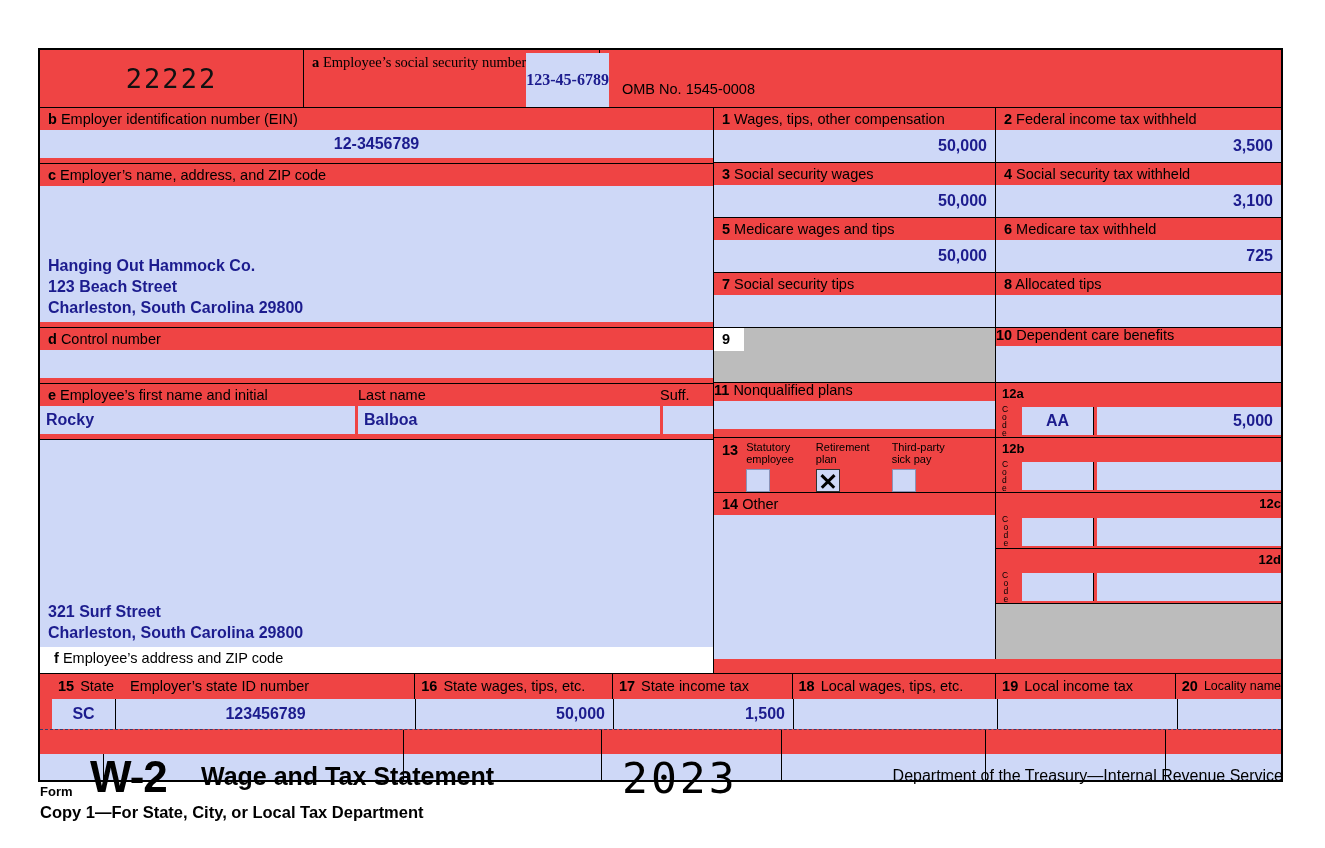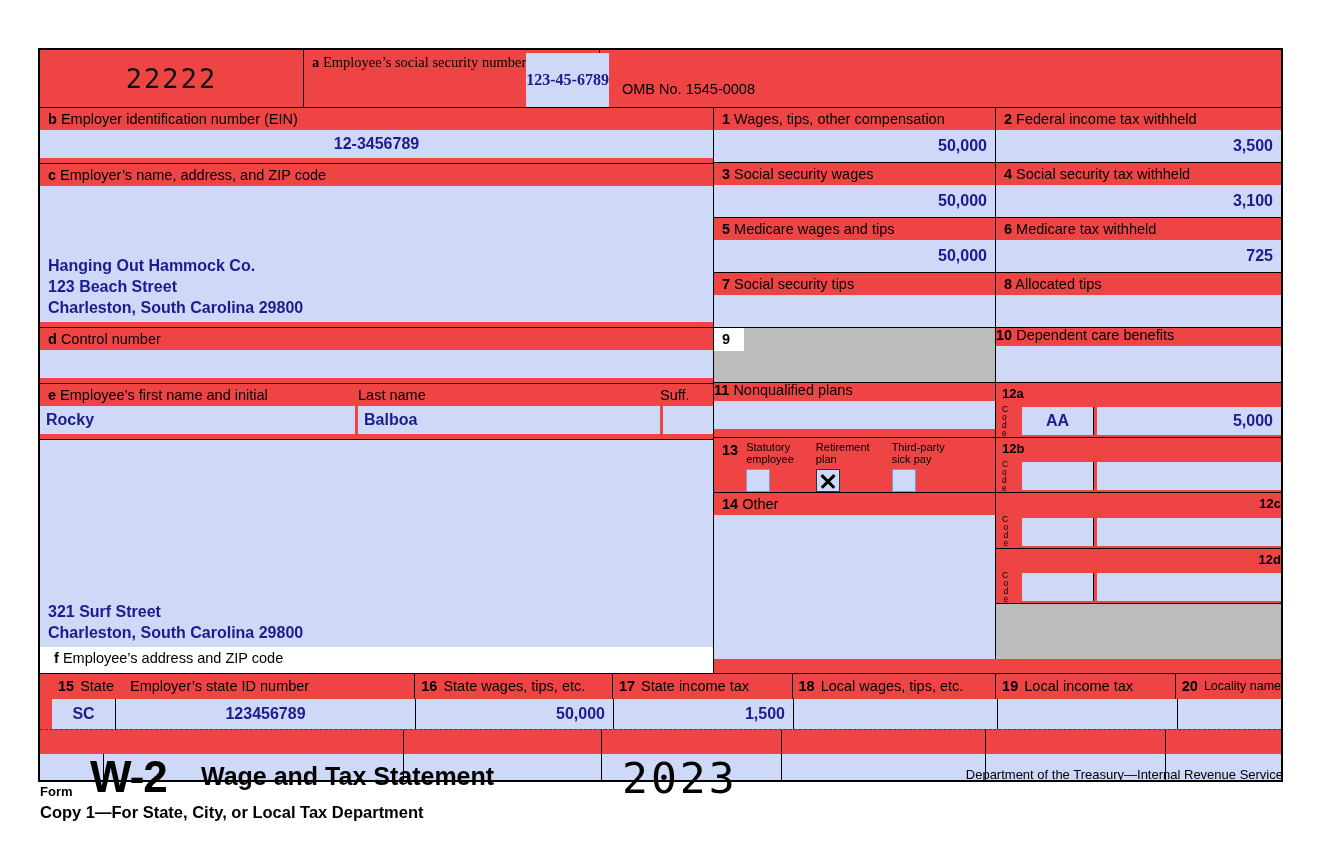--- a/index.html
+++ b/index.html
@@ -214,21 +214,21 @@
   
   .footer{position:absolute;left:38px;top:748px;width:1245px;height:90px;}
   .f-form{position:absolute;left:2px;top:36px;font-size:13px;font-weight:bold;}
   .f-w2{position:absolute;left:52px;top:4px;font-size:44px;font-weight:bold;letter-spacing:-1px;font-family:"Liberation Sans",sans-serif;}
   .f-title{position:absolute;left:163px;top:14px;font-size:25px;font-weight:bold;}
   .f-year{
     position:absolute;left:584px;top:5px;
     font-family:"DejaVu Sans Mono", monospace;
     font-size:43px;letter-spacing:3px;color:#000;font-weight:500;
   }
-  .f-dept{position:absolute;right:0;top:19px;font-size:13px;}
+  .f-dept{position:absolute;right:0;top:19px;font-size:16px;}
   .f-copy{position:absolute;left:2px;top:55px;font-size:16.5px;font-weight:bold;}
 </style>
 </head>
 <body>
 
 <div class="page">
 
   <div class="form">
 
     <div class="toprow">

